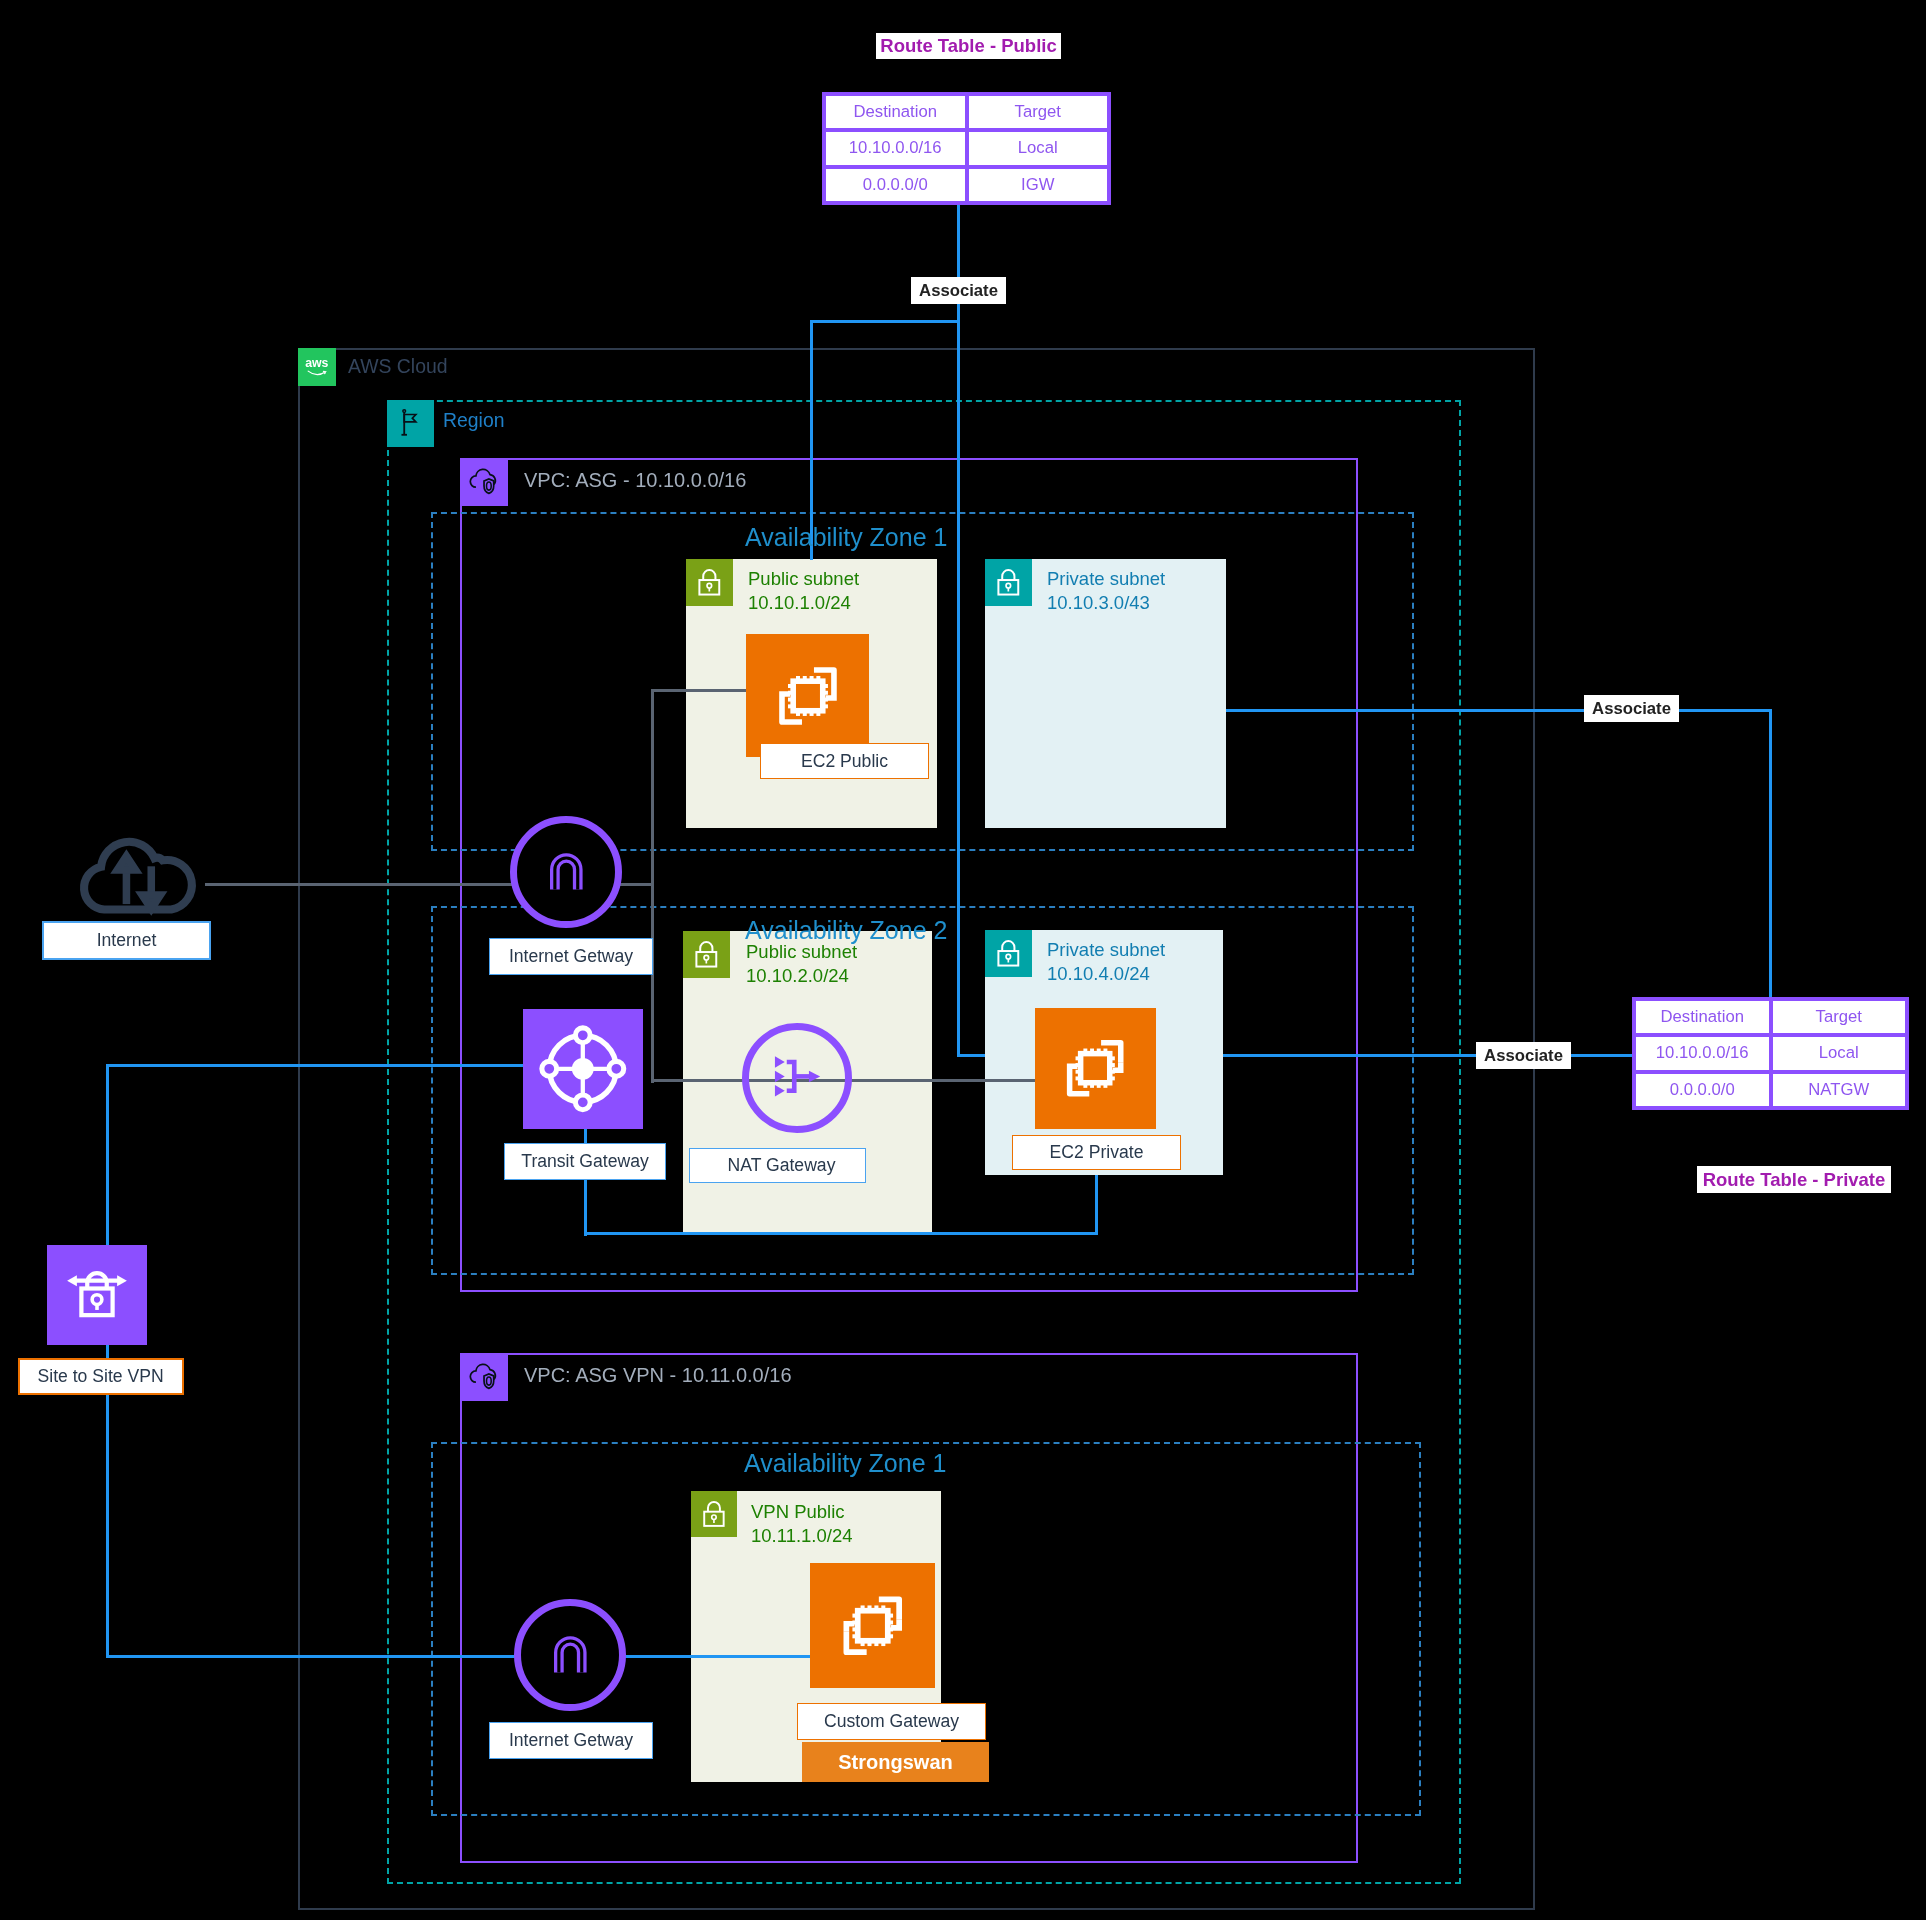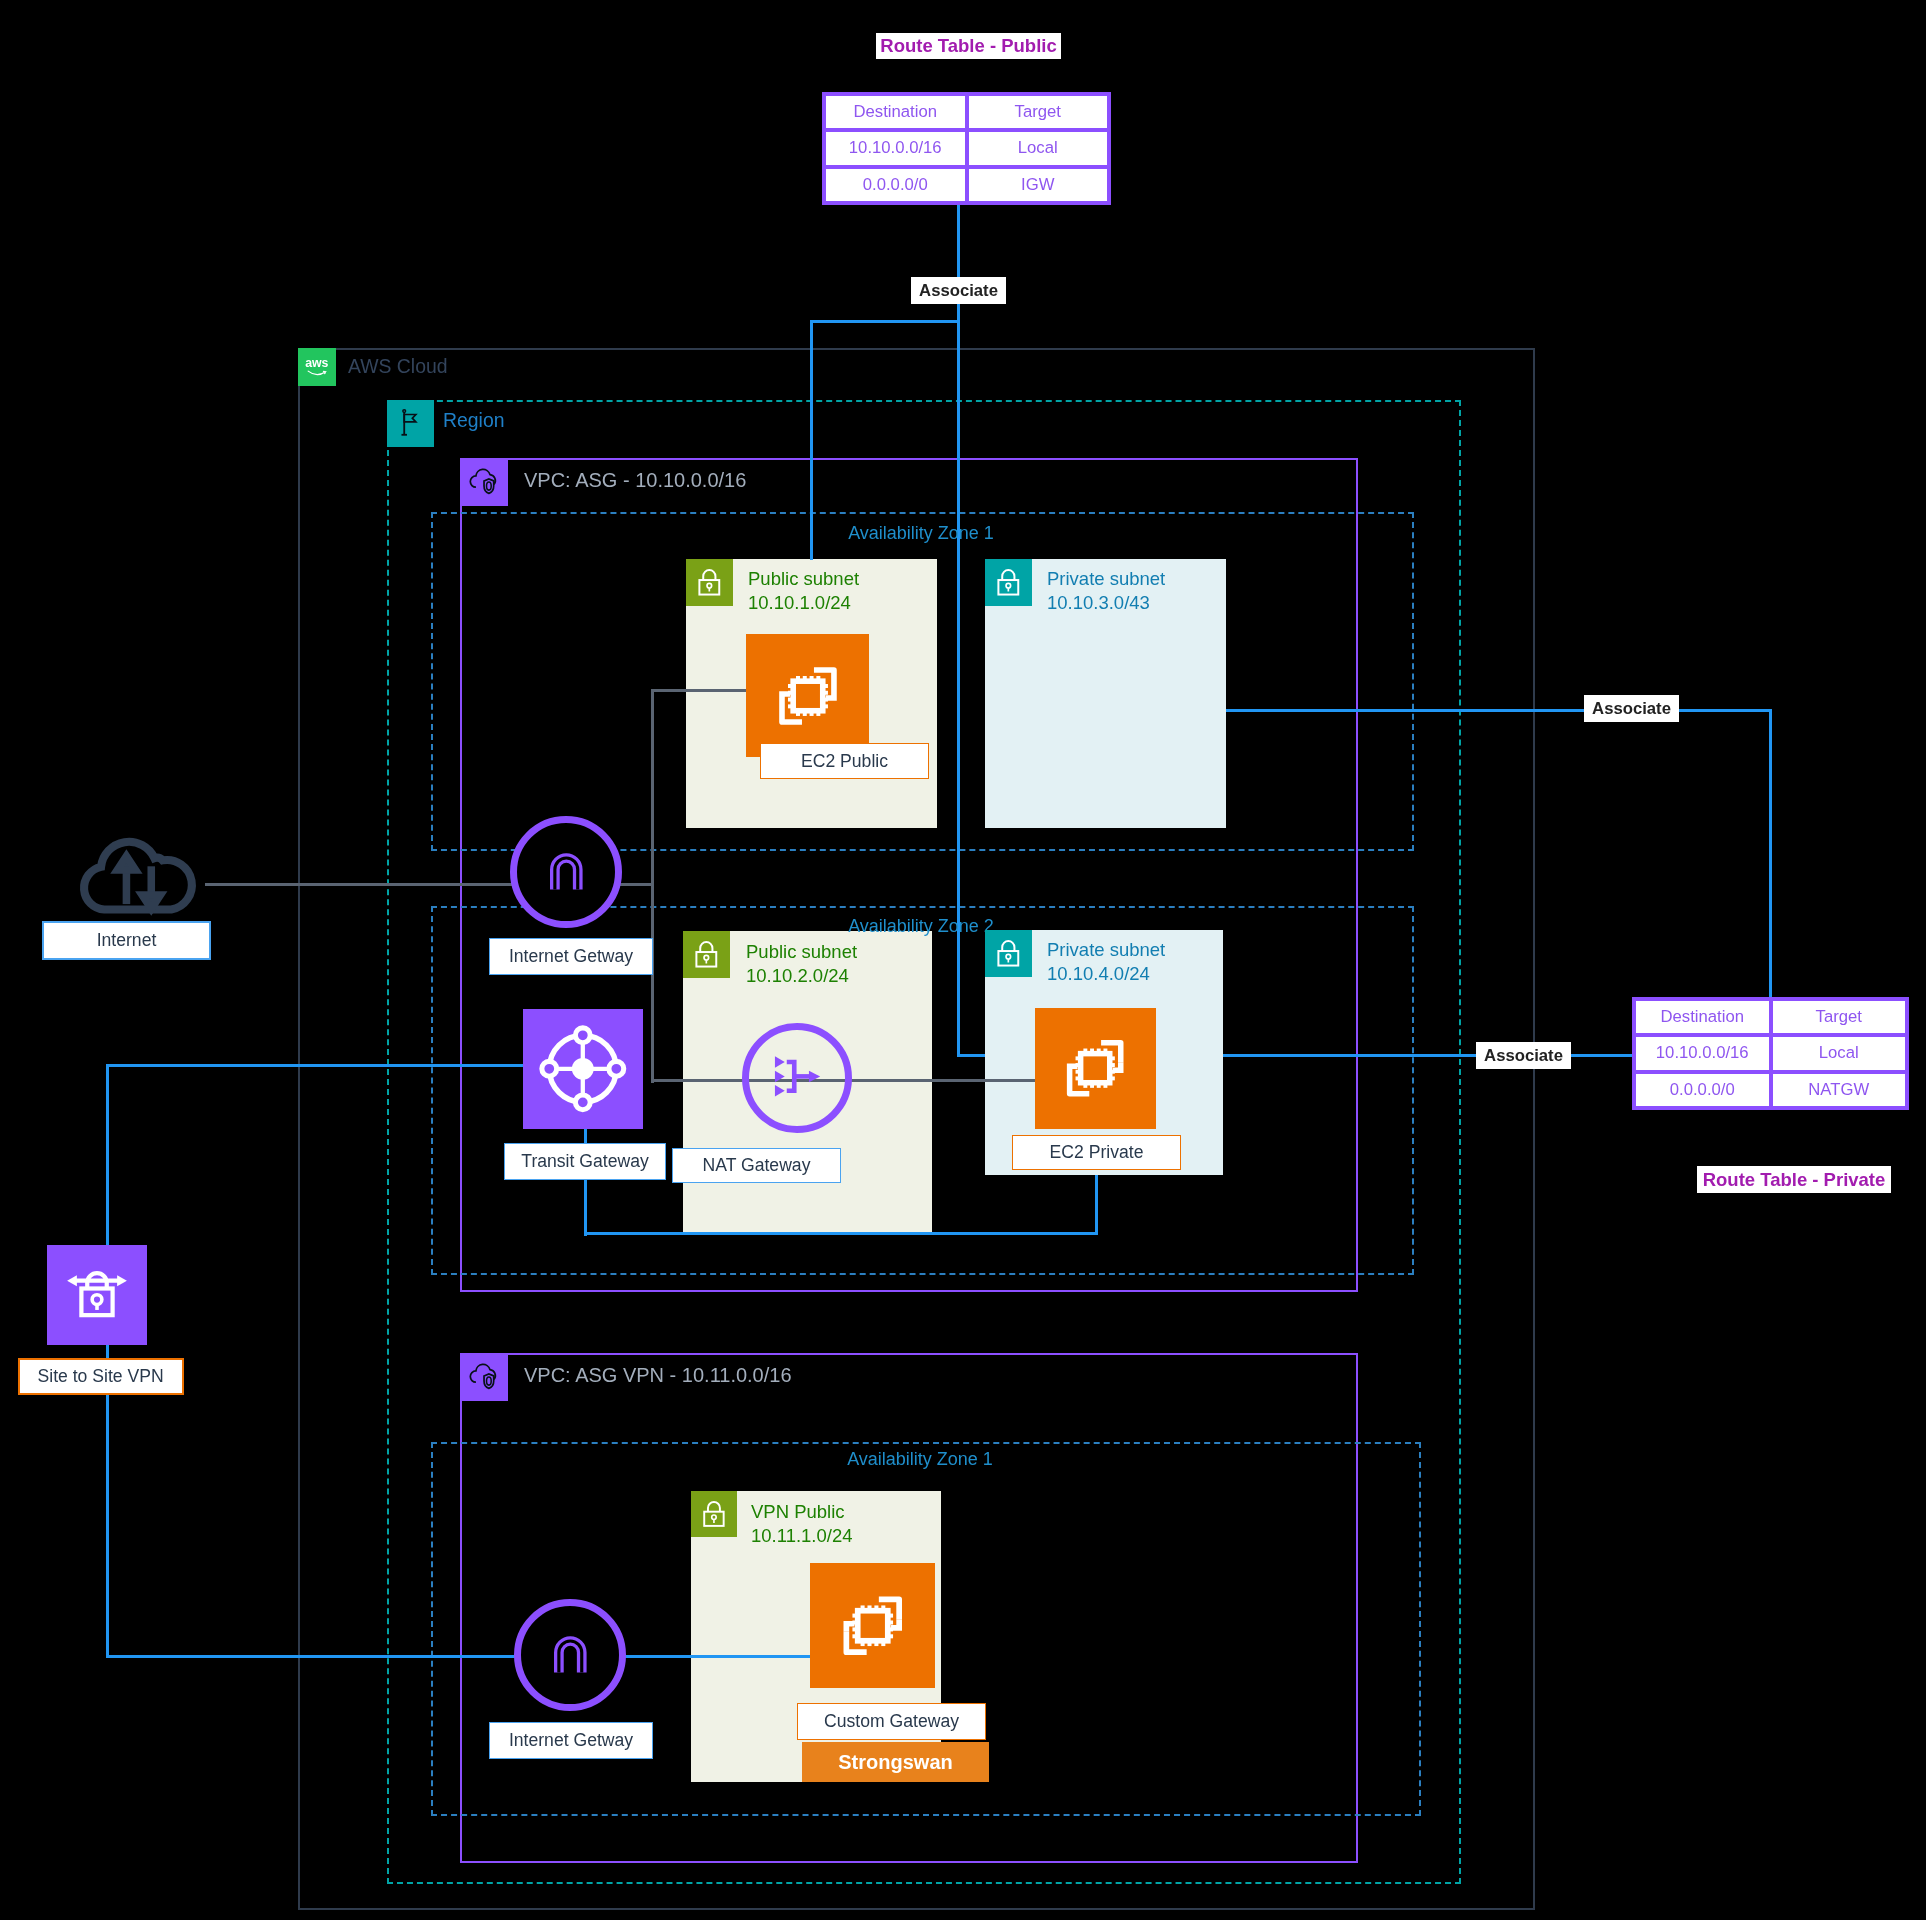--- a/index.html
+++ b/index.html
@@ -19,21 +19,21 @@
   .icon-sq svg{width:78%;height:78%;}
   
   .node-label{position:absolute;background:#fff;display:flex;align-items:center;justify-content:center;
               font-size:17.6px;color:#29394C;}
   .blue-bordered{border:2.2px solid #4AA3F0;}
   .orange-bordered{border:2.2px solid #ED7100;}
   .assoc{position:absolute;background:#fff;color:#222;font-weight:bold;font-size:16.7px;
          display:flex;align-items:center;justify-content:center;}
   .subnet{position:absolute;}
   .subnet-label{position:absolute;font-size:18.5px;line-height:1.32;}
-  .az-label{position:absolute;color:#1F8FCC;font-size:18px;text-align:center;width:352px;}
+  .az-label{position:absolute;color:#1F8FCC;font-size:25px;width:352px;}
   .vpc-label{position:absolute;color:#A3AEBC;font-size:20px;}
   
   .rt{position:absolute;background:#8C4FFF;display:grid;grid-template-columns:1fr 1fr;
       gap:4px;padding:4px;box-sizing:border-box;z-index:7;}
   .rt div{background:#fff;color:#8F56F0;font-size:16.7px;display:flex;align-items:center;justify-content:center;}
   .rt-title{position:absolute;background:#fff;color:#a21caf;font-weight:bold;font-size:18.5px;
             display:flex;align-items:center;justify-content:center;z-index:7;}
   .z1{z-index:1}.z2{z-index:2}.z3{z-index:3}.z4{z-index:4}.z5{z-index:5}.z6{z-index:6}
 </style>
 </head>
@@ -195,21 +195,21 @@
       <g fill="#8C4FFF" stroke="none">
         <path d="M4.5 4.6 l3.4 2 -3.4 2 z"></path>
         <path d="M4.5 9.6 l3.4 2 -3.4 2 z"></path>
         <path d="M4.5 14.6 l3.4 2 -3.4 2 z"></path>
         <path d="M16.3 9.6 l3.9 2 -3.9 2 z"></path>
       </g>
       <path d="M8.6 6.6 h2.6 v10 h-2.6" fill="none" stroke="#8C4FFF" stroke-width="1.6"></path>
       <line x1="11.2" y1="11.6" x2="16.5" y2="11.6" stroke="#8C4FFF" stroke-width="1.6"></line>
     </svg>
   </div>
-  <div class="node-label blue-bordered z5" style="left:672px;top:1148px;width:167px;height:33px;border-width:1.8px;">NAT Gateway</div>
+  <div class="node-label blue-bordered z5" style="left:689px;top:1148px;width:167px;height:33px;border-width:1.8px;padding-left:8px;">NAT Gateway</div>
 
   <div class="icon-sq z5" style="left:1035px;top:1008px;width:121px;height:121px;background:#ED7100;">
     <svg viewBox="0 0 24 24">
       <path d="M13.5 5.5 h5 v5" fill="none" stroke="#fff" stroke-width="1.4" stroke-linejoin="round"></path>
       <path d="M18.5 10.5 v2 h-2" fill="none" stroke="#fff" stroke-width="1.4"></path>
       <path d="M10.5 18.5 h-5 v-5" fill="none" stroke="#fff" stroke-width="1.4" stroke-linejoin="round"></path>
       <path d="M5.5 13.5 v-2 h2" fill="none" stroke="#fff" stroke-width="1.4"></path>
       <rect x="8.3" y="8.3" width="7.4" height="7.4" fill="none" stroke="#fff" stroke-width="1.4"></rect>
       <g stroke="#fff" stroke-width="1">
         <line x1="9.5" y1="8.3" x2="9.5" y2="7"></line>

